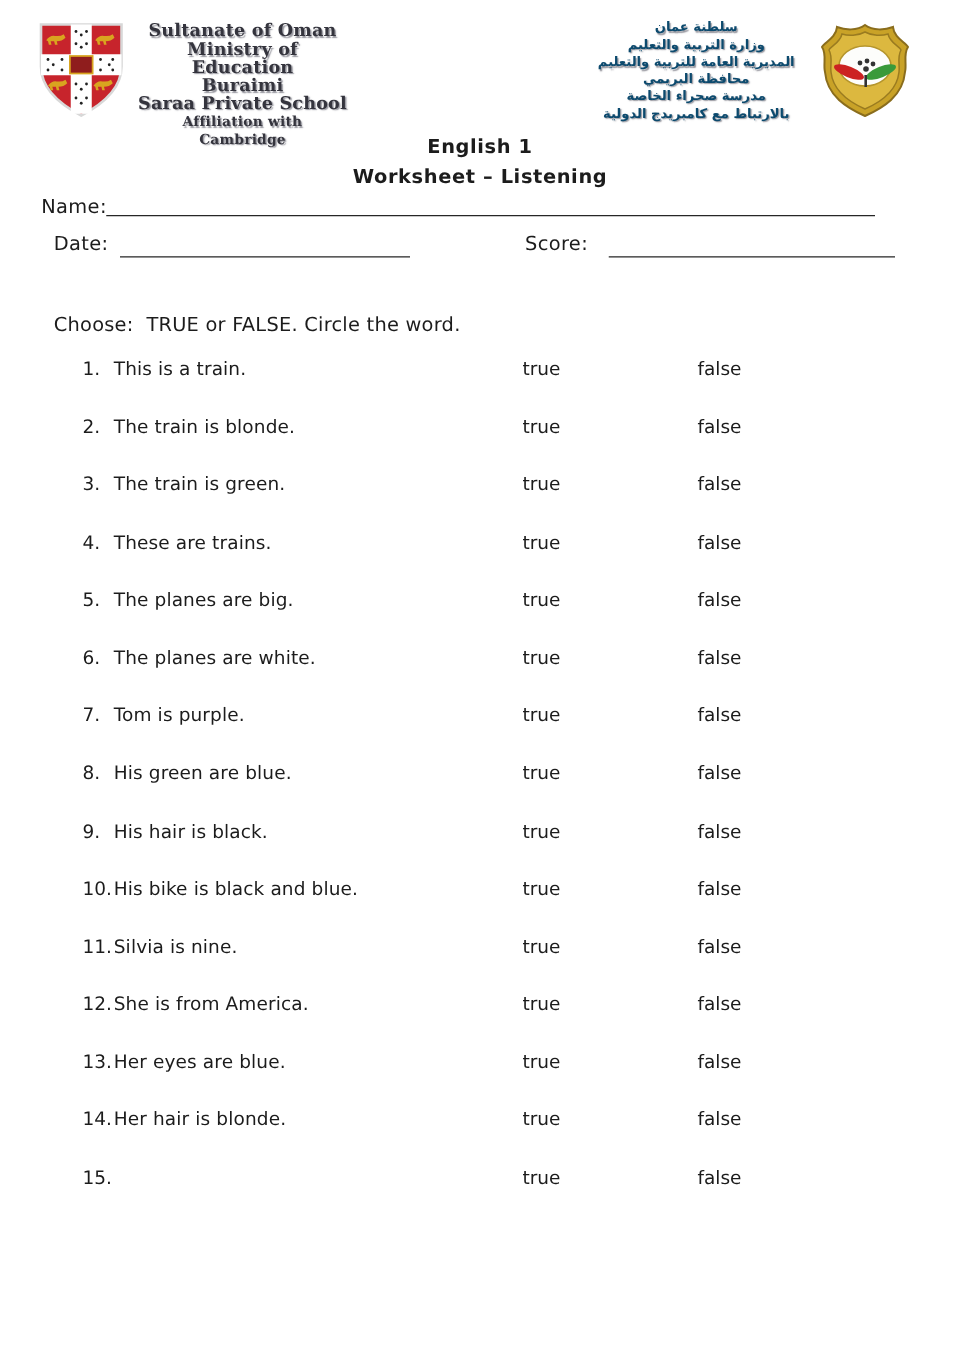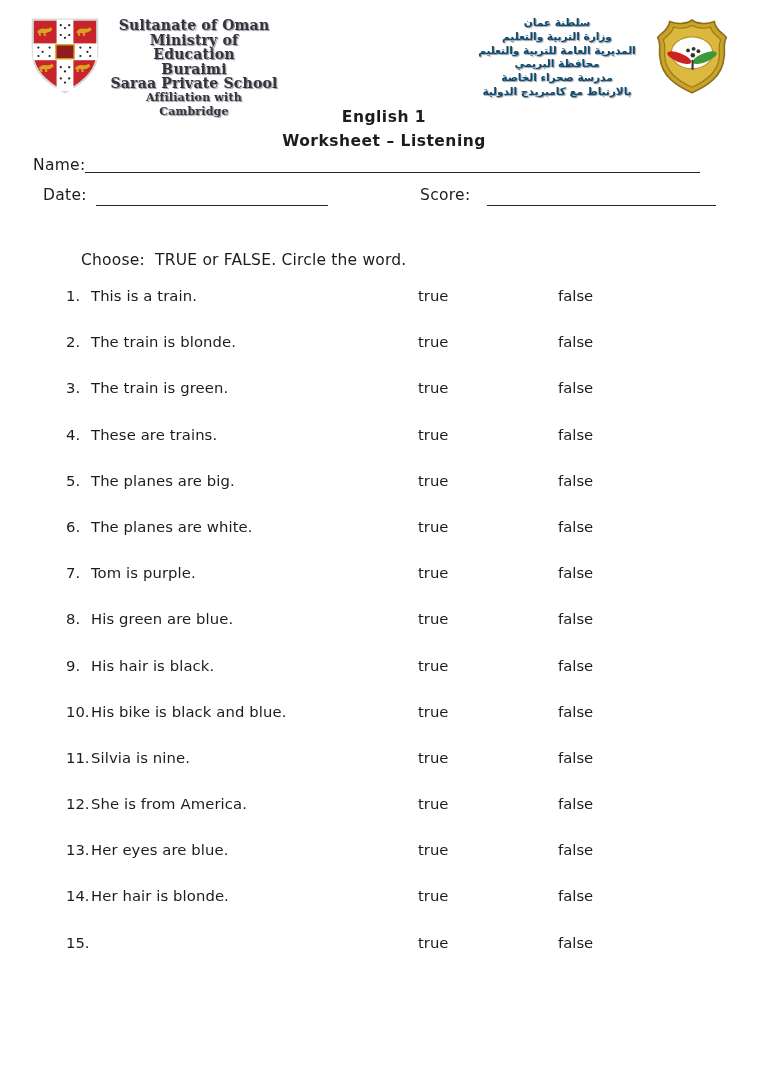--- a/index.html
+++ b/index.html
@@ -47,21 +47,21 @@
   .fill-line { border-bottom: 1.6px solid #262626; height: 18px; }
   .name-row .fill-line { flex: 1; margin-bottom: 1px; }
 
   .date-score-row { position: absolute; left: 0; top: 186px; width: 100%; height: 24px; }
   .date-label  { position: absolute; left: 43px;  top: 0; }
   .date-line   { position: absolute; left: 96px;  top: 2px; width: 232px; }
   .score-label { position: absolute; left: 420px; top: 0; }
   .score-line  { position: absolute; left: 487px; top: 2px; width: 229px; }
 
   
-  .instruction { position: absolute; left: 43px; top: 251px; font-size: 15.5px; white-space: pre; letter-spacing: 0.2px; margin-left: 38px; }
+  .instruction { position: absolute; left: 43px; top: 251px; font-size: 15.5px; white-space: pre; letter-spacing: 0.2px; }
 
   
   .questions { position: absolute; left: 0; top: 287px; width: 100%; }
   .q-row { position: relative; height: 20px; margin-bottom: 26.2px; font-size: 14.8px; }
   .q-num   { position: absolute; left: 66px; width: 24px; }
   .q-text  { position: absolute; left: 91px; white-space: nowrap; letter-spacing: 0.1px; }
   .q-true  { position: absolute; left: 418px; }
   .q-false { position: absolute; left: 558px; }
 </style>
 </head>

